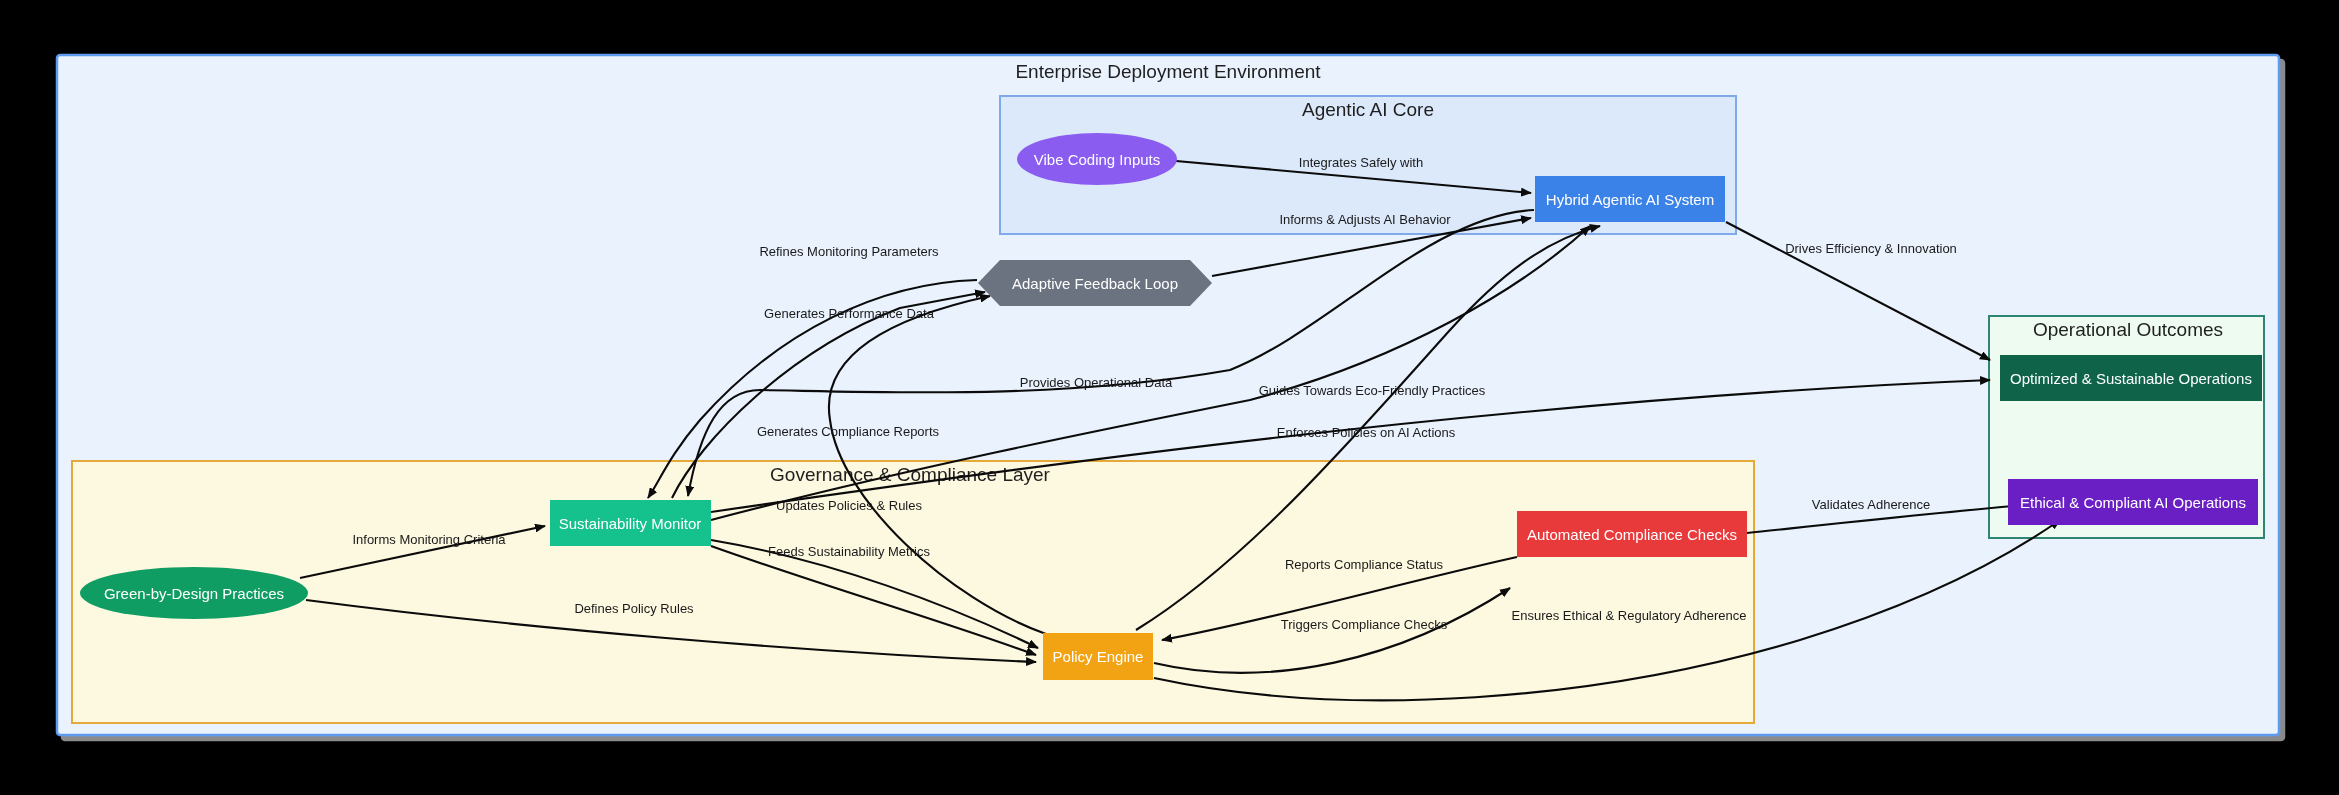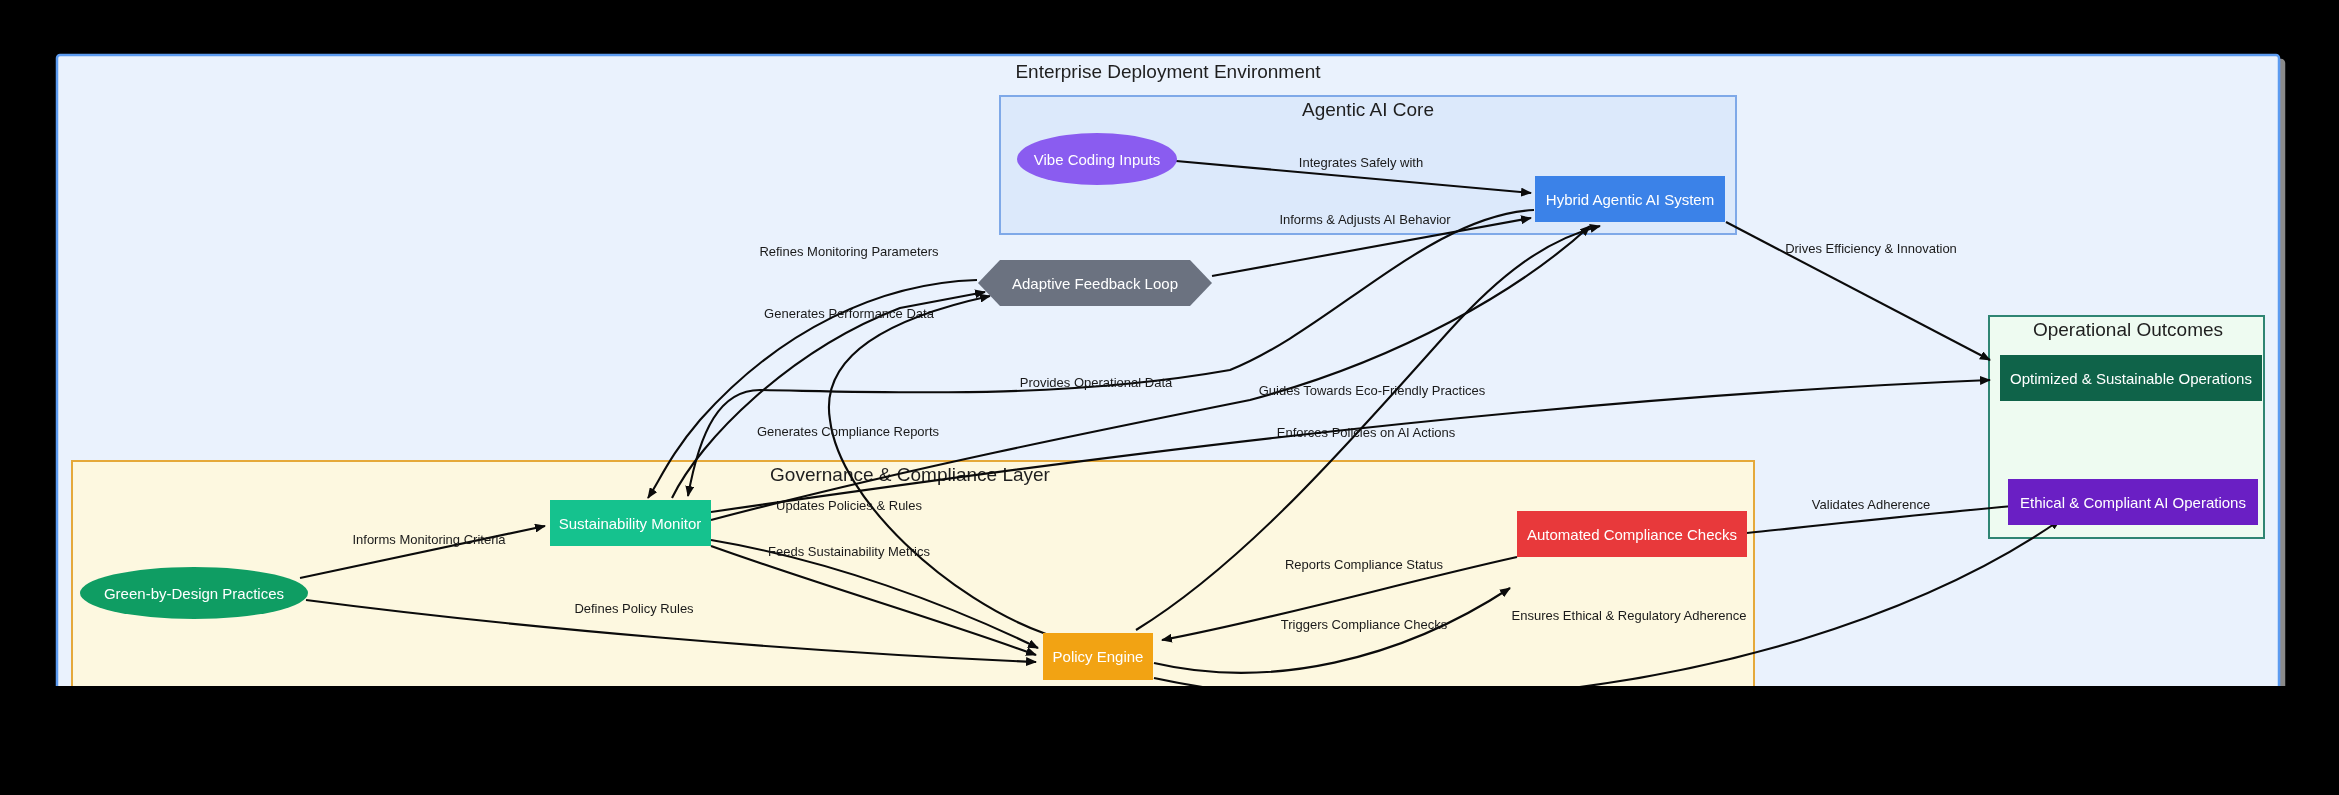--- a/index.html
+++ b/index.html
@@ -1,16 +1,16 @@
 <!DOCTYPE html>
 <html><head>
 <meta charset="utf-8">
 <style>
   html,body{margin:0;padding:0;background:#000;}
-  #stage{position:relative;width:2339px;height:686px;background:#000;overflow:hidden;
+  #stage{position:relative;width:2339px;height:795px;background:#000;overflow:hidden;
          font-family:"Liberation Sans", sans-serif;}
   #diagram{position:absolute;left:0;top:0;}
   .ttl{font-size:19px;fill:#1f1f1f;}
   .ndlbl{font-size:15px;}
   .edlbl{font-size:13px;fill:#1a1a1a;}
   .white{fill:#ffffff;}
   .edge{fill:none;stroke:#0b0b0b;stroke-width:2.1;}
 </style>
 </head>
 <body>

